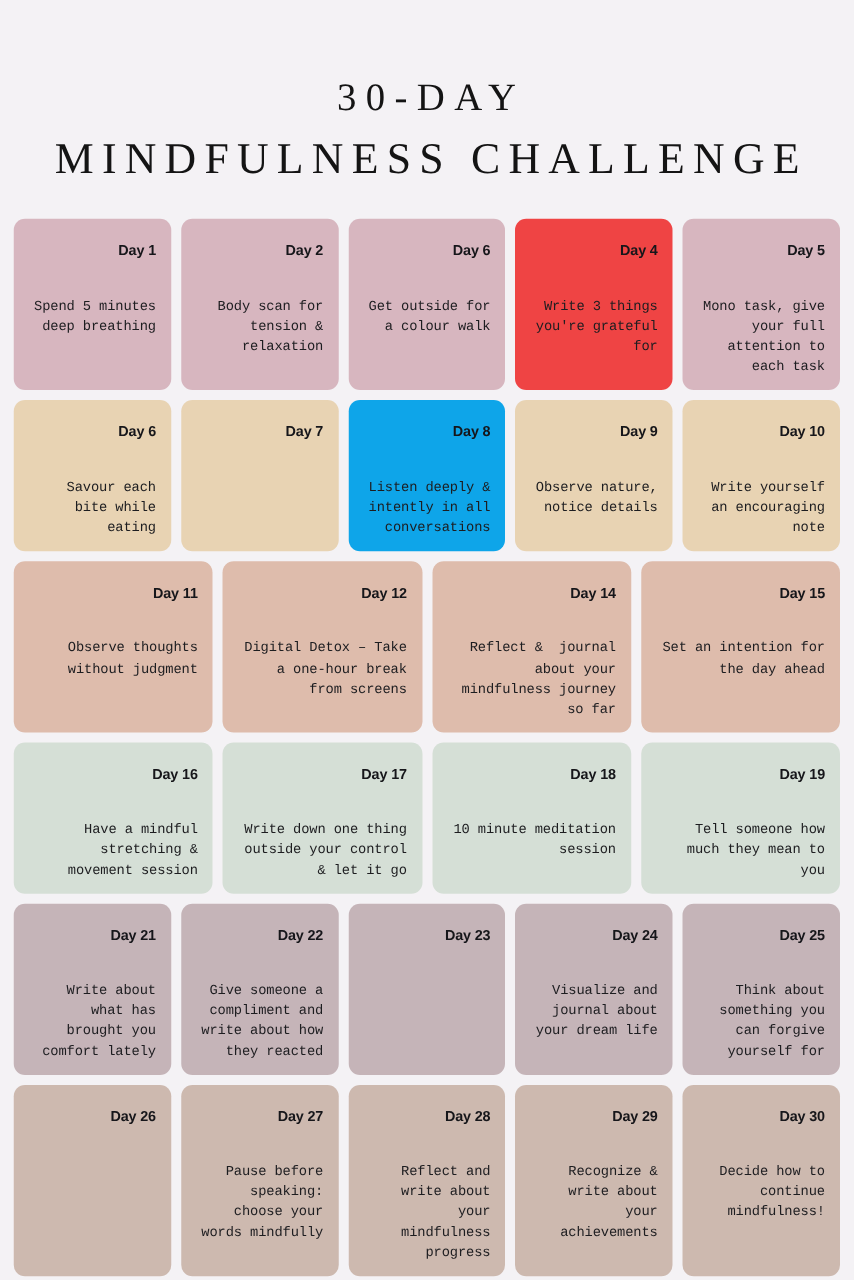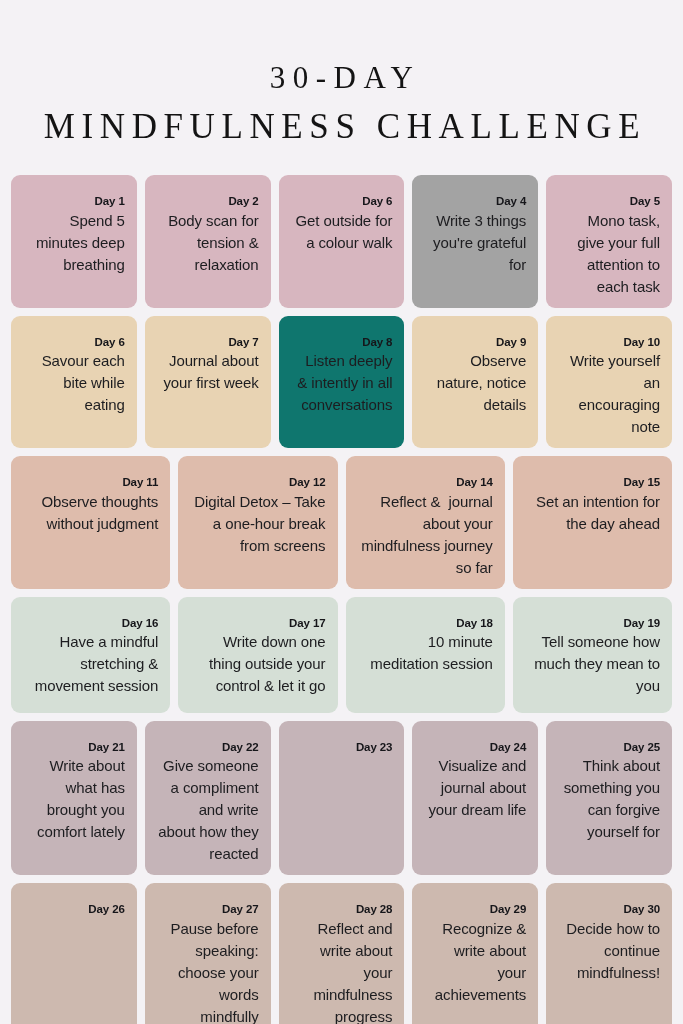--- a/index.html
+++ b/index.html
@@ -79,27 +79,28 @@
     display: block;
     font-family: "Liberation Sans", sans-serif;
     font-weight: bold;
     font-size: 11.5px;
     color: #16161a;
     line-height: 1.42;
     letter-spacing: -0.1px;
   }
   .card-text {
     display: block;
-    font-family: Liberation Sans, sans-serif;
+    font-family: Liberation Mono, monospace;
     font-weight: 400;
-    font-size: 15px;
+    font-size: 11px;
     color: #1d1d20;
     line-height: 1.47;
     letter-spacing: -0.1px;
     white-space: pre-wrap;
+    margin-top: 28px;
   }
 
   
   .footer {
     flex: 1 1 auto;
     display: flex;
     align-items: flex-start;
     justify-content: center;
     padding-top: 30px;
   }
@@ -129,40 +130,39 @@
         <span class="card-text">Spend 5 minutes deep breathing</span>
       </div>
       <div class="card" style="background: rgb(215, 182, 191);">
         <span class="card-day">Day 2</span>
         <span class="card-text">Body scan for tension &amp; relaxation</span>
       </div>
       <div class="card" style="background: rgb(215, 182, 191);">
         <span class="card-day">Day 6</span>
         <span class="card-text">Get outside for a colour walk</span>
       </div>
-      <div class="card" style="background: #a3a3a3;">
+      <div class="card" style="background: #ef4444;">
         <span class="card-day">Day 4</span>
         <span class="card-text">Write 3 things you're grateful for</span>
       </div>
       <div class="card" style="background: rgb(215, 182, 191);">
         <span class="card-day">Day 5</span>
         <span class="card-text">Mono task, give your full attention to each task</span>
       </div>
     </div>
 
     <div class="row">
       <div class="card" style="background: rgb(232, 211, 179);">
         <span class="card-day">Day 6</span>
         <span class="card-text">Savour each bite while eating</span>
       </div>
       <div class="card" style="background: rgb(232, 211, 179);">
         <span class="card-day">Day 7</span>
-        <span class="card-text">Journal about your first week</span>
-      </div>
-      <div class="card" style="background: #0f766e;">
+      </div>
+      <div class="card" style="background: #0ea5e9;">
         <span class="card-day">Day 8</span>
         <span class="card-text">Listen deeply &amp; intently in all conversations</span>
       </div>
       <div class="card" style="background: rgb(232, 211, 179);">
         <span class="card-day">Day 9</span>
         <span class="card-text">Observe nature, notice details</span>
       </div>
       <div class="card" style="background: rgb(232, 211, 179);">
         <span class="card-day">Day 10</span>
         <span class="card-text">Write yourself an encouraging note</span>

